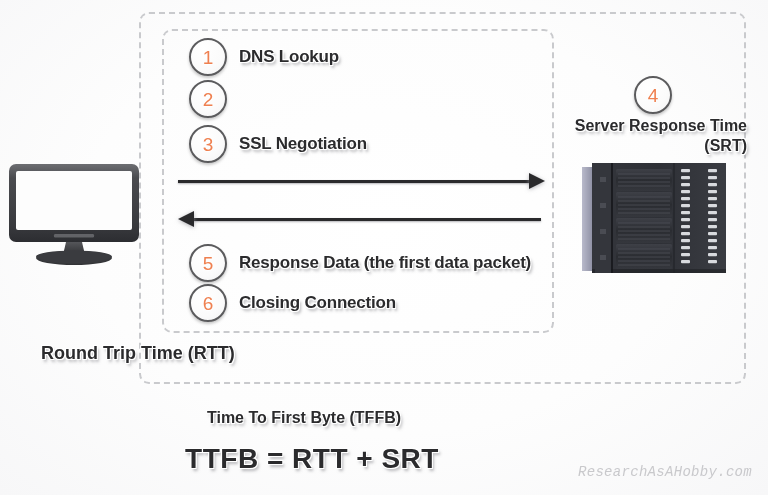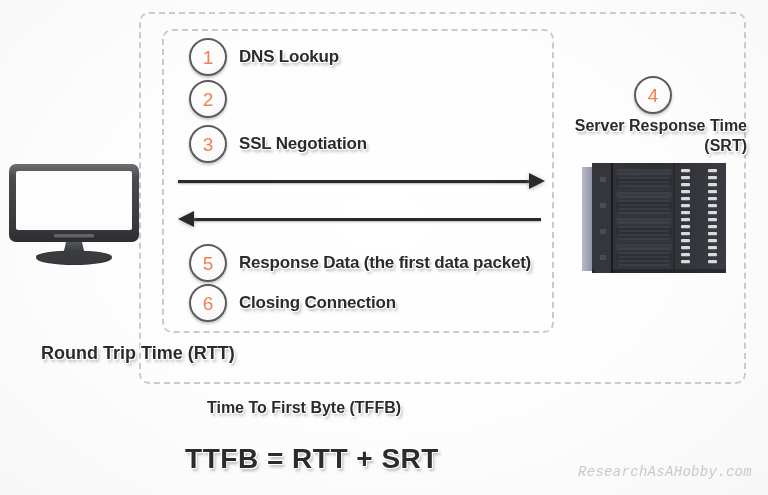--- a/index.html
+++ b/index.html
@@ -138,21 +138,21 @@
   }
   #rtt-caption {
     left: 0; right: 0;
     top: 343px;
     width: 712px;
     font-size: 18px;
     margin-left: 41px;
   }
   #tffb-caption {
     left: 0; right: 0;
-    top: 399px;
+    top: 409px;
     width: 608px;
     text-align: center;
     font-size: 16px;
   }
   #formula {
     left: 0; right: 0;
     top: 443px;
     width: 624px;
     text-align: center;
     font-size: 28px;

